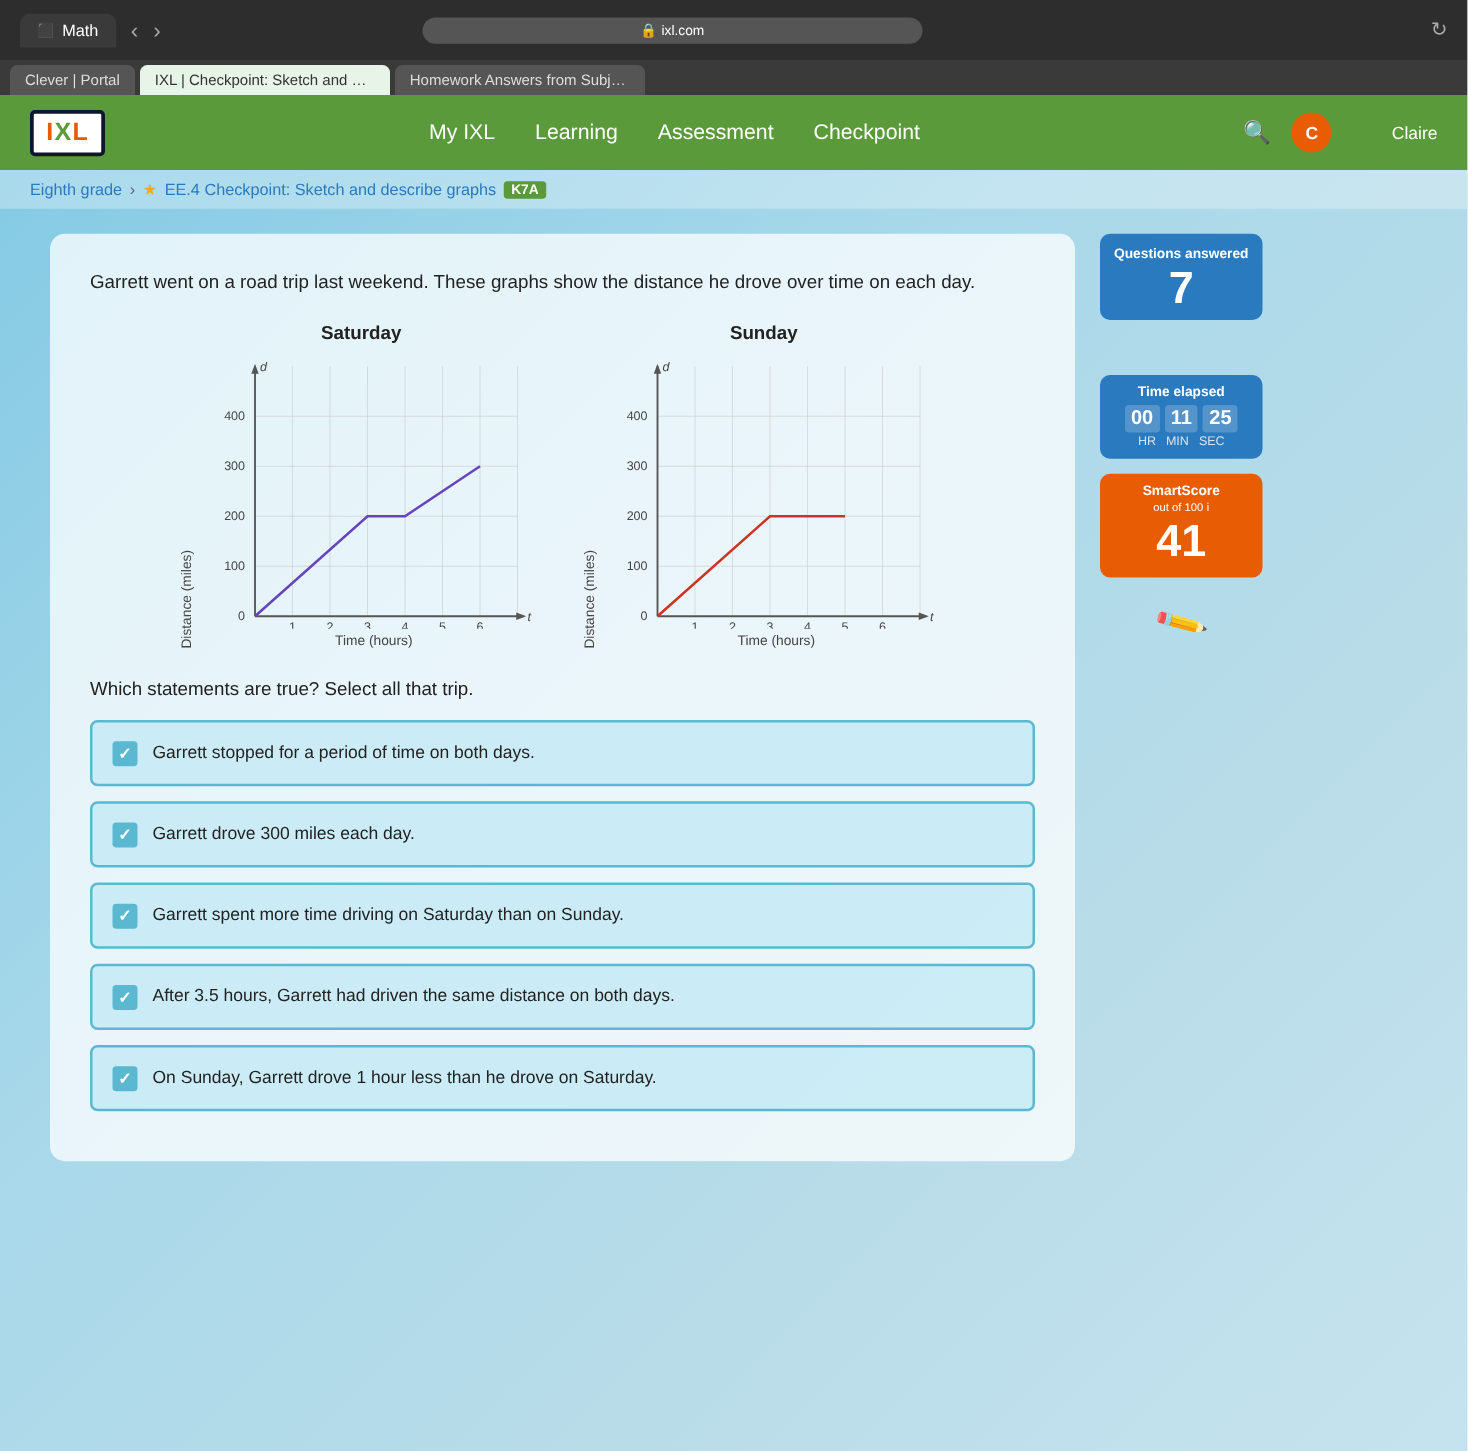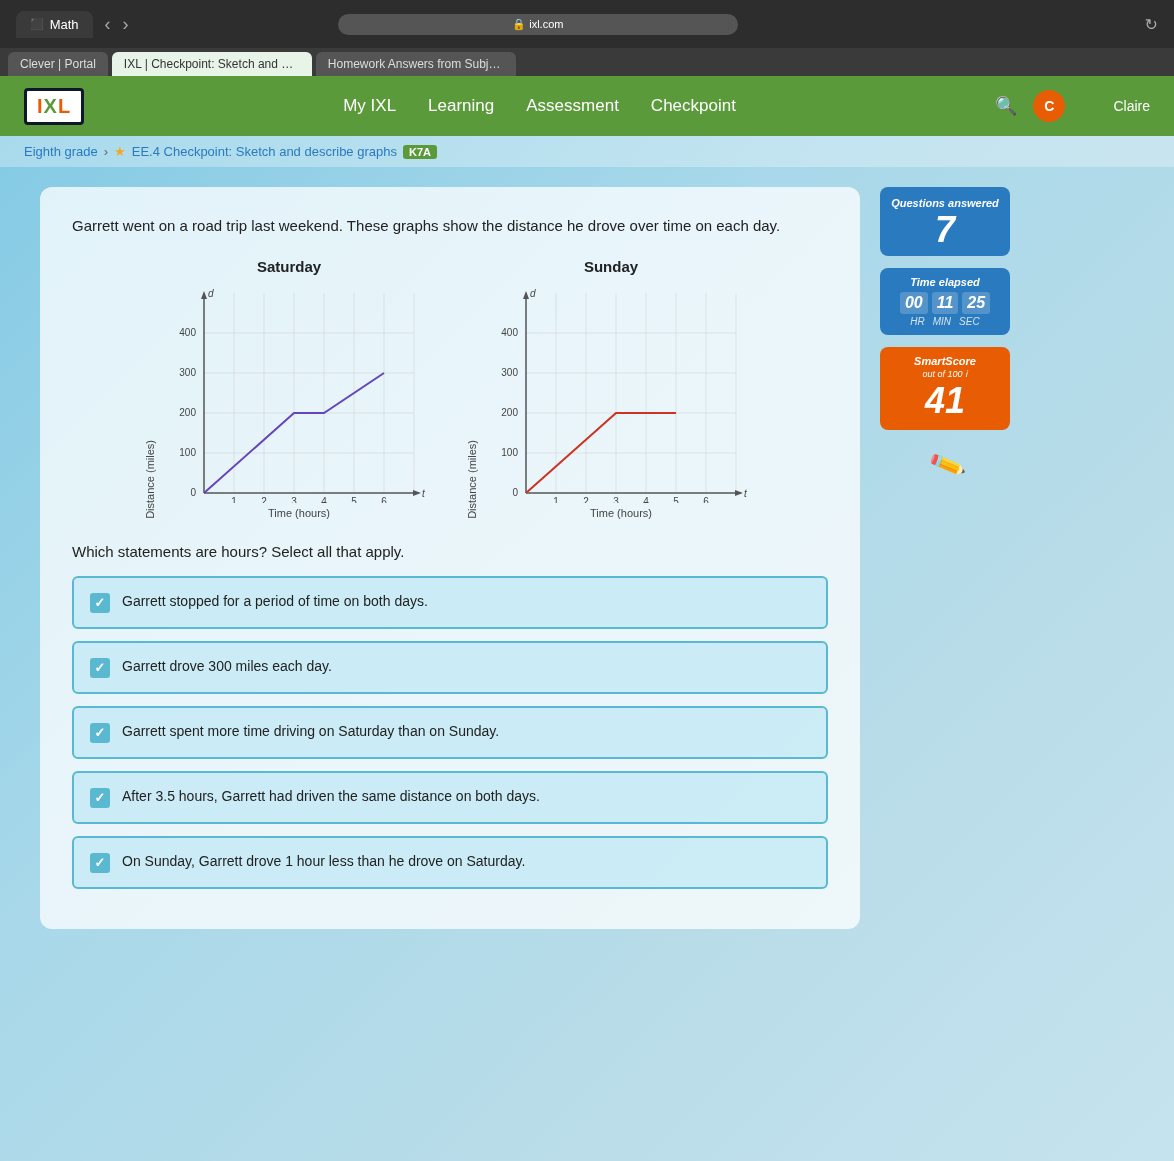--- a/index.html
+++ b/index.html
@@ -255,39 +255,39 @@
       color: #222;
       line-height: 1.4;
     }
 
     
     .side-panel {
       width: 130px;
       display: flex;
       flex-direction: column;
       gap: 12px;
-      font-style: italic;
     }
 
     .questions-answered-box {
       background: #2a7abf;
       color: #fff;
       border-radius: 8px;
       text-align: center;
       padding: 10px 8px 6px;
     }
     .qa-label { font-size: 11px; font-weight: bold; line-height: 1.2; }
     .qa-number { font-size: 36px; font-weight: bold; line-height: 1.1; }
 
     .time-elapsed-box {
       background: #2a7abf;
       color: #fff;
       border-radius: 8px;
       text-align: center;
       padding: 8px;
+      margin-top: 32px;
     }
     .te-label { font-size: 11px; font-weight: bold; }
     .te-time {
       display: flex;
       justify-content: center;
       gap: 4px;
       margin-top: 4px;
     }
     .te-num {
       background: rgba(255,255,255,0.2);
@@ -483,21 +483,21 @@
 
               <polyline points="40,210 130,130 190,130" class="data-line-sunday"></polyline>
             </svg>
             <div class="x-label">Time (hours)</div>
           </div>
         </div>
       </div>
 
     </div>
 
-    <div class="question-prompt">Which statements are hours? Select all that apply.</div>
+    <div class="question-prompt">Which statements are true? Select all that trip.</div>
 
     <div class="choice-item selected">
       <div class="checkbox checked">
         <span class="checkbox-check">✓</span>
       </div>
       <span class="choice-text">Garrett stopped for a period of time on both days.</span>
     </div>
 
     <div class="choice-item selected">
       <div class="checkbox checked">

